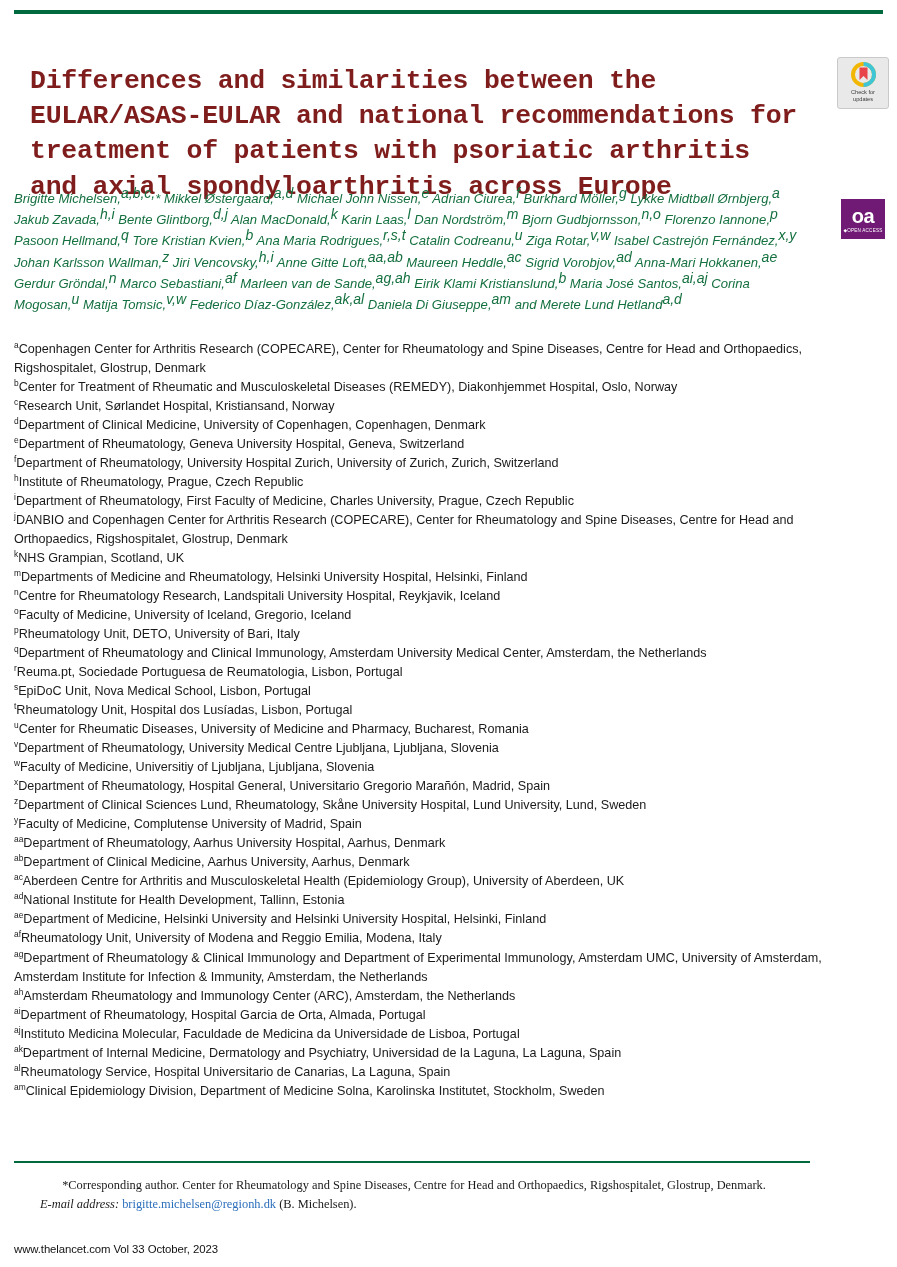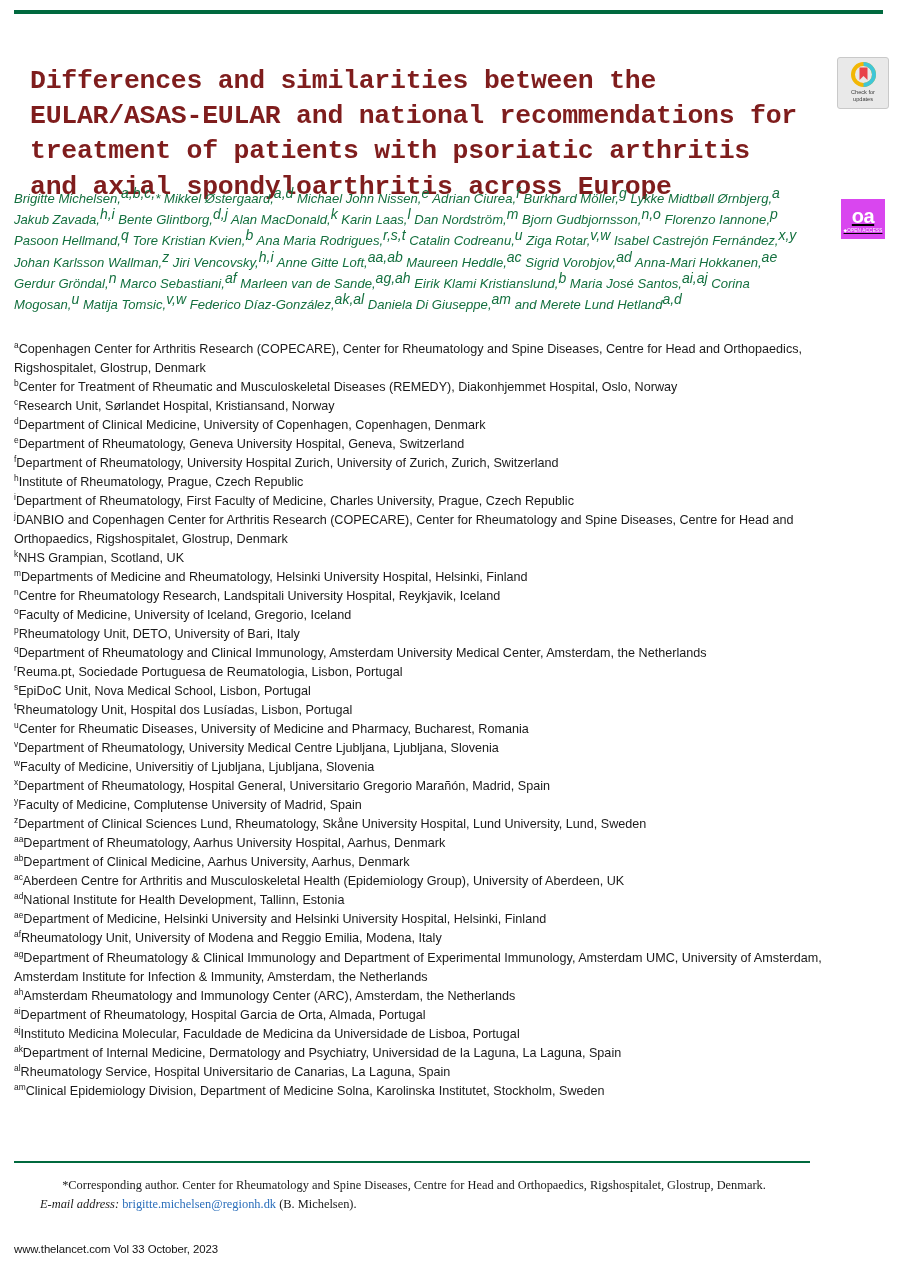--- a/index.html
+++ b/index.html
@@ -78,26 +78,25 @@
     margin-top: 2px;
     font-family: "Liberation Sans", sans-serif;
   }
   
   .oa-badge {
     position: absolute;
     right: 12px;
     top: 199px;
     width: 44px;
     height: 40px;
-    background: #d946ef;
+    background: #701a75;
     display: flex;
     flex-direction: column;
     align-items: center;
     justify-content: center;
-    text-decoration: underline;
   }
   .oa-badge .oa-main {
     color: #ffffff;
     font-weight: bold;
     font-size: 20px;
     line-height: 1;
     letter-spacing: -0.5px;
     font-family: "Liberation Sans", sans-serif;
   }
   .oa-badge .oa-sub {
@@ -237,22 +236,22 @@
       <p class="aff"><sup>o</sup><span>Faculty of Medicine, University of Iceland, Gregorio, Iceland</span></p>
       <p class="aff"><sup>p</sup><span>Rheumatology Unit, DETO, University of Bari, Italy</span></p>
       <p class="aff"><sup>q</sup><span>Department of Rheumatology and Clinical Immunology, Amsterdam University Medical Center, Amsterdam, the Netherlands</span></p>
       <p class="aff"><sup>r</sup><span>Reuma.pt, Sociedade Portuguesa de Reumatologia, Lisbon, Portugal</span></p>
       <p class="aff"><sup>s</sup><span>EpiDoC Unit, Nova Medical School, Lisbon, Portugal</span></p>
       <p class="aff"><sup>t</sup><span>Rheumatology Unit, Hospital dos Lusíadas, Lisbon, Portugal</span></p>
       <p class="aff"><sup>u</sup><span>Center for Rheumatic Diseases, University of Medicine and Pharmacy, Bucharest, Romania</span></p>
       <p class="aff"><sup>v</sup><span>Department of Rheumatology, University Medical Centre Ljubljana, Ljubljana, Slovenia</span></p>
       <p class="aff"><sup>w</sup><span>Faculty of Medicine, Universitiy of Ljubljana, Ljubljana, Slovenia</span></p>
       <p class="aff"><sup>x</sup><span>Department of Rheumatology, Hospital General, Universitario Gregorio Marañón, Madrid, Spain</span></p>
+      <p class="aff"><sup>z</sup><span>Department of Clinical Sciences Lund, Rheumatology, Skåne University Hospital, Lund University, Lund, Sweden</span></p>
       <p class="aff"><sup>y</sup><span>Faculty of Medicine, Complutense University of Madrid, Spain</span></p>
-      <p class="aff"><sup>z</sup><span>Department of Clinical Sciences Lund, Rheumatology, Skåne University Hospital, Lund University, Lund, Sweden</span></p>
       <p class="aff"><sup>aa</sup><span>Department of Rheumatology, Aarhus University Hospital, Aarhus, Denmark</span></p>
       <p class="aff"><sup>ab</sup><span>Department of Clinical Medicine, Aarhus University, Aarhus, Denmark</span></p>
       <p class="aff"><sup>ac</sup><span>Aberdeen Centre for Arthritis and Musculoskeletal Health (Epidemiology Group), University of Aberdeen, UK</span></p>
       <p class="aff"><sup>ad</sup><span>National Institute for Health Development, Tallinn, Estonia</span></p>
       <p class="aff"><sup>ae</sup><span>Department of Medicine, Helsinki University and Helsinki University Hospital, Helsinki, Finland</span></p>
       <p class="aff"><sup>af</sup><span>Rheumatology Unit, University of Modena and Reggio Emilia, Modena, Italy</span></p>
       <p class="aff"><sup>ag</sup><span>Department of Rheumatology &amp; Clinical Immunology and Department of Experimental Immunology, Amsterdam UMC, University of Amsterdam, Amsterdam Institute for Infection &amp; Immunity, Amsterdam, the Netherlands</span></p>
       <p class="aff"><sup>ah</sup><span>Amsterdam Rheumatology and Immunology Center (ARC), Amsterdam, the Netherlands</span></p>
       <p class="aff"><sup>ai</sup><span>Department of Rheumatology, Hospital Garcia de Orta, Almada, Portugal</span></p>
       <p class="aff"><sup>aj</sup><span>Instituto Medicina Molecular, Faculdade de Medicina da Universidade de Lisboa, Portugal</span></p>

